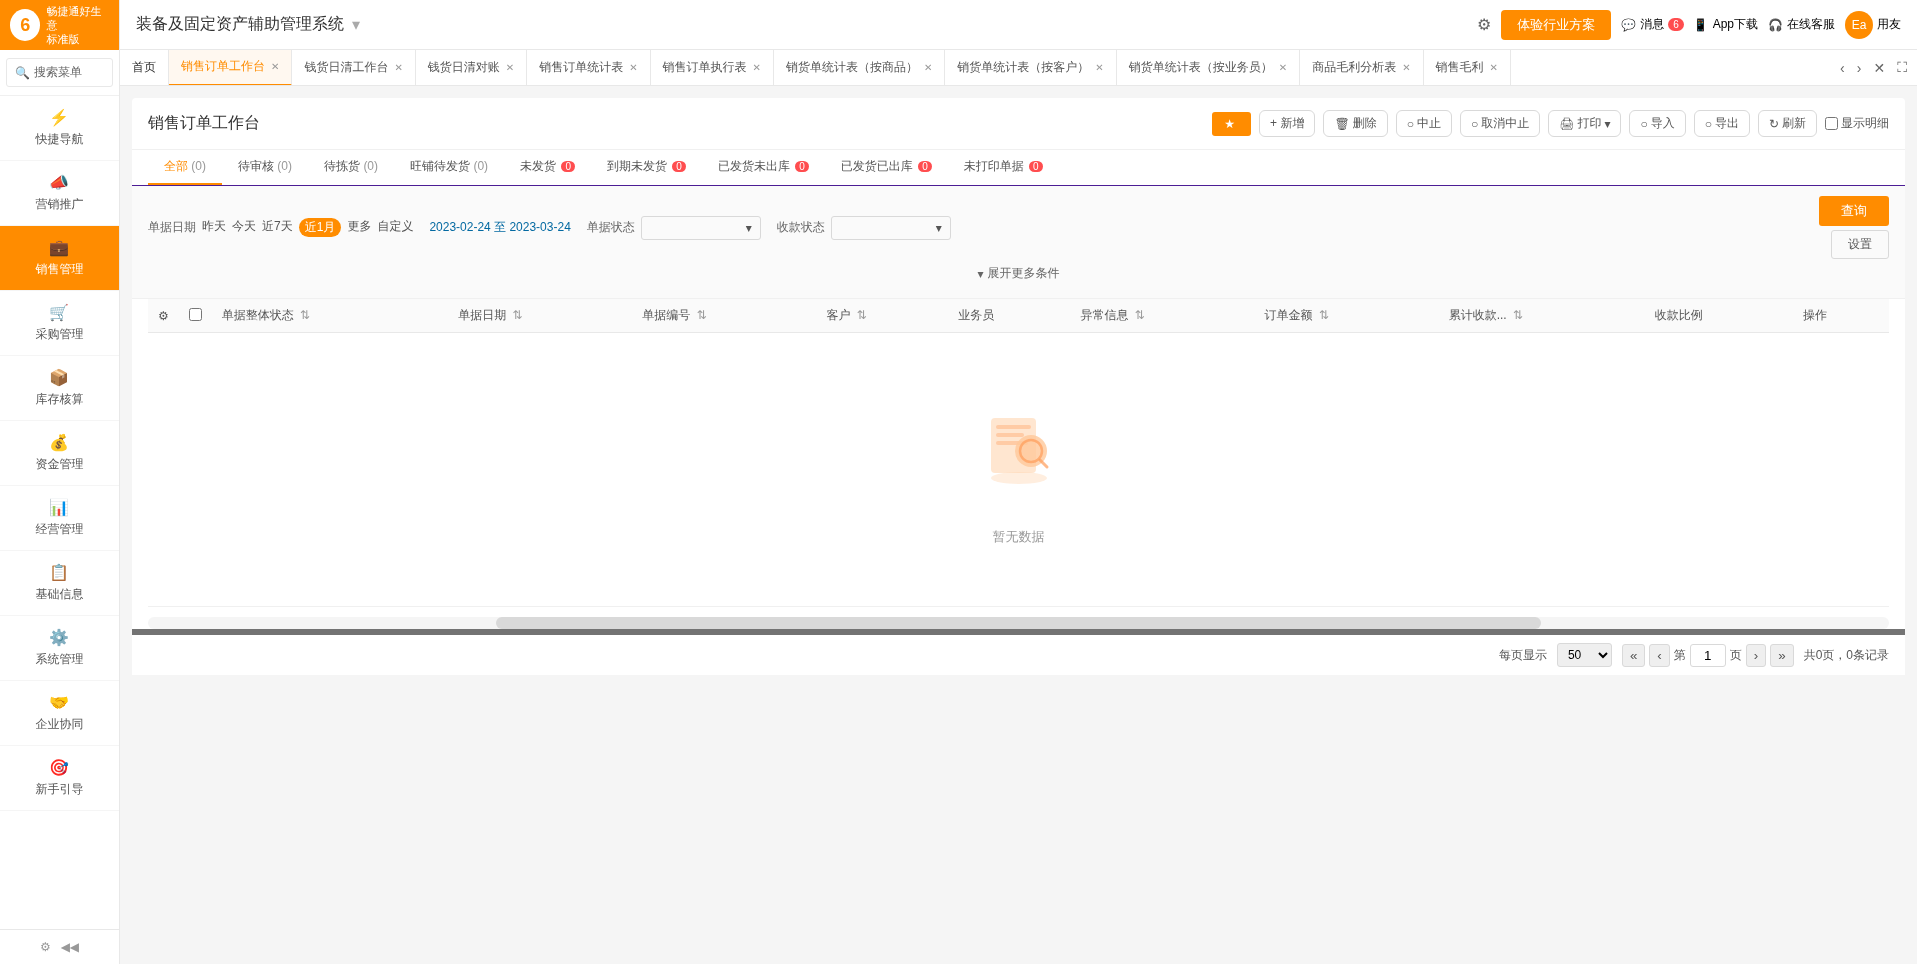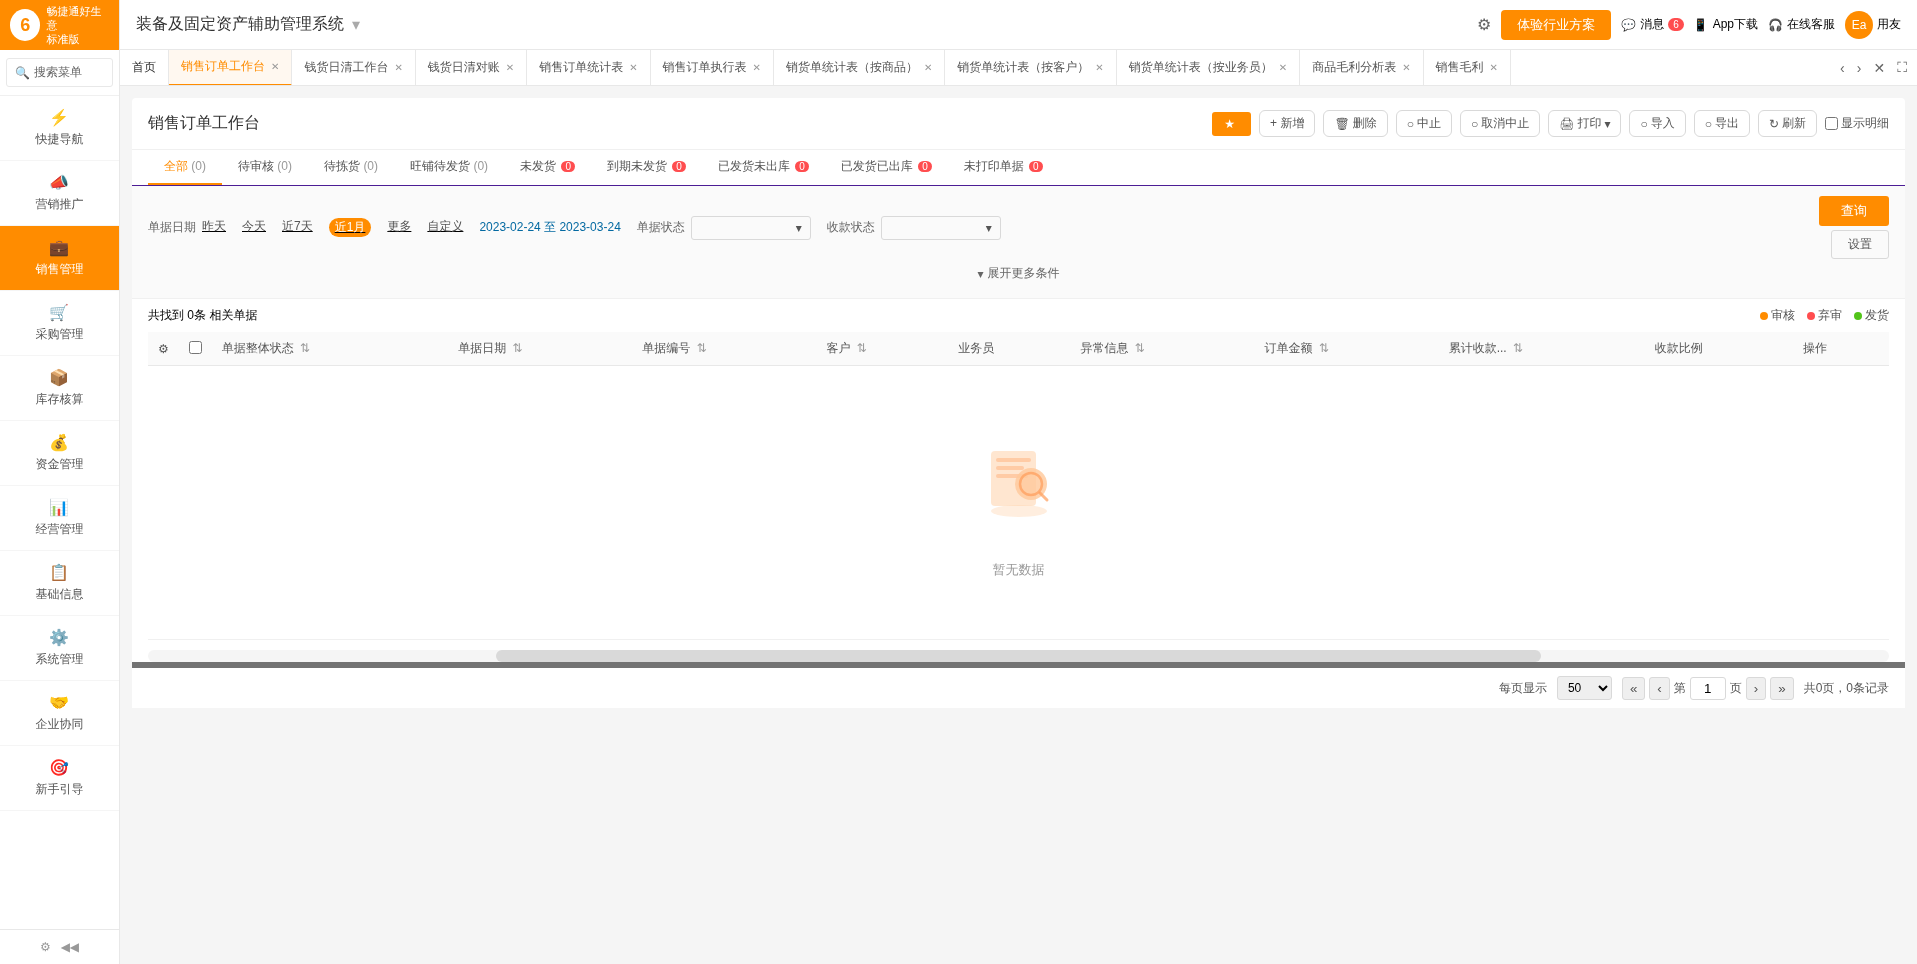--- a/index.html
+++ b/index.html
@@ -55,21 +55,21 @@
     .sub-tab { padding: 8px 16px; cursor: pointer; font-size: 12px; color: #555; border-bottom: 2px solid transparent; }
     .sub-tab.active { color: #ff8c00; border-bottom: 2px solid #ff8c00; }
     .sub-tab .count-badge { background: #ff4d4f; color: #fff; border-radius: 10px; padding: 0 4px; font-size: 10px; margin-left: 2px; }
     .sub-tab .count-zero { color: #999; }
 
     
     .filter-section { padding: 10px 16px; background: #fafafa; border-bottom: 1px solid #f0f0f0; }
     .filter-row { display: flex; align-items: center; gap: 16px; }
     .filter-item { display: flex; align-items: center; gap: 6px; }
     .filter-label { color: #666; font-size: 12px; white-space: nowrap; }
-    .filter-date-links { display: flex; gap: 16px; text-decoration: underline; }
+    .filter-date-links { display: flex; gap: 6px; }
     .filter-date-link { color: #555; font-size: 12px; cursor: pointer; }
     .filter-date-link.active { color: #ff8c00; background: #ff8c00; color: #fff; padding: 1px 6px; border-radius: 10px; }
     .filter-date-range { color: #0369a1; font-size: 12px; }
     .filter-select { border: 1px solid #d9d9d9; border-radius: 3px; padding: 4px 8px; font-size: 12px; color: #555; min-width: 120px; display: flex; align-items: center; justify-content: space-between; cursor: pointer; gap: 30px; }
     .expand-more { display: flex; align-items: center; justify-content: center; gap: 4px; color: #666; font-size: 12px; cursor: pointer; padding: 6px 0; }
 
     
     .table-header { display: flex; align-items: center; justify-content: space-between; padding: 8px 16px; }
     .table-batch-actions { display: flex; gap: 12px; }
     .batch-action { color: #555; font-size: 12px; cursor: pointer; display: flex; align-items: center; gap: 3px; }
@@ -378,41 +378,20 @@
             <button class="btn-query">查询</button>
             <button class="btn-set">设置</button>
           </div>
         </div>
         <div class="expand-more">
           <span>▾</span>
           <span>展开更多条件</span>
         </div>
       </div>
 
-      <div class="table-header">
-        <div>
-          <span>共找到</span>
-          <span class="count-num">0条</span>
-          <span>相关单据</span>
-        </div>
-        <div class="table-batch-actions">
-          <span class="batch-action">
-            <span class="dot dot-orange"></span>
-            <span>审核</span>
-          </span>
-          <span class="batch-action">
-            <span class="dot dot-red"></span>
-            <span>弃审</span>
-          </span>
-          <span class="batch-action">
-            <span class="dot dot-green"></span>
-            <span>发货</span>
-          </span>
-        </div>
-      </div>
 
       <div style="overflow-x: auto; padding: 0 16px;">
         <table class="data-table">
           <thead>
             <tr>
               <th class="settings-col">
                 <span>⚙</span>
               </th>
               <th class="checkbox-col">
                 <input type="checkbox" style="">

